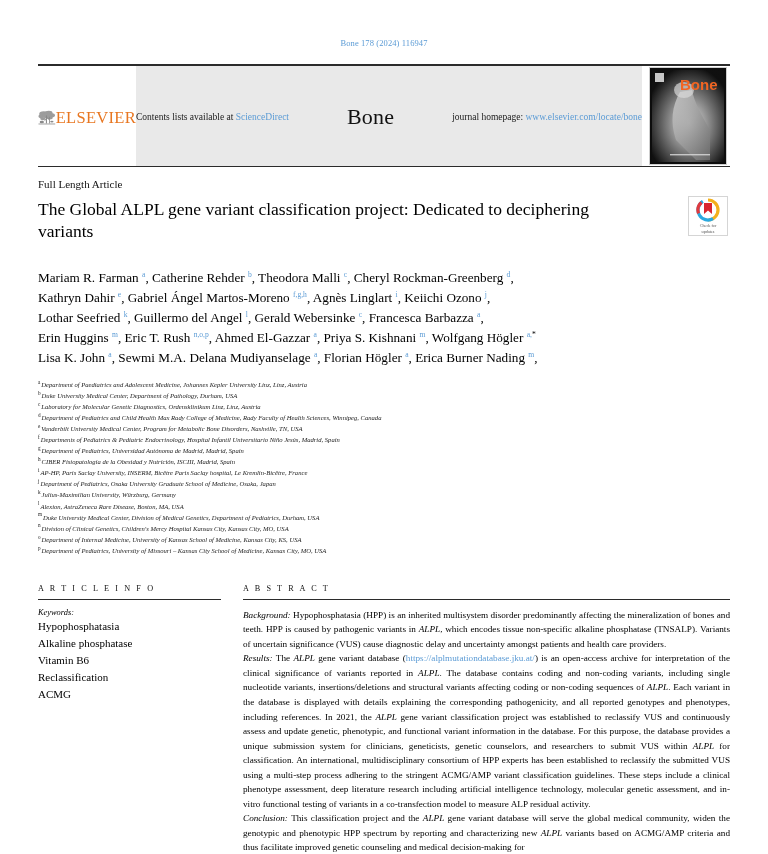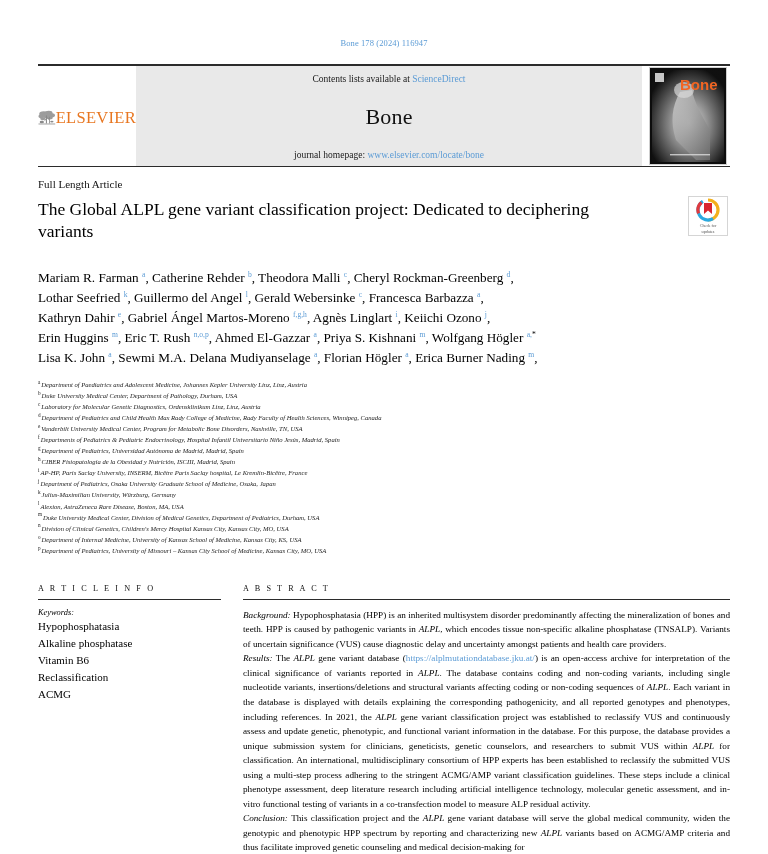--- a/index.html
+++ b/index.html
@@ -61,21 +61,21 @@
     font-size: 16.5px;
     letter-spacing: 0.3px;
     color: #e87722;
     line-height: 1;
     margin-top: 1px;
   }
   .journal-band {
     flex: 1 1 auto;
     background: #e9e9e9;
     display: flex;
-    flex-direction: column;
+    flex-direction: row;
     align-items: center;
     justify-content: space-between;
     padding: 8px 0 6px 0;
     box-sizing: border-box;
   }
   .contents-line {
     font-size: 9.5px;
     color: #1a1a1a;
   }
   .contents-line a, .homepage-line a {
@@ -324,22 +324,22 @@
         <div class="crossmark-caption">
           <span>Check for</span><br>
           <span>updates</span>
         </div>
       </div>
     </div>
   </div>
 
   <div class="authors">
     <div>Mariam R. Farman <sup>a</sup>, Catherine Rehder <sup>b</sup>, Theodora Malli <sup>c</sup>, Cheryl Rockman-Greenberg <sup>d</sup>,</div>
+    <div>Kathryn Dahir <sup>e</sup>, Gabriel Ángel Martos-Moreno <sup>f,g,h</sup>, Agnès Linglart <sup>i</sup>, Keiichi Ozono <sup>j</sup>,</div>
     <div>Lothar Seefried <sup>k</sup>, Guillermo del Angel <sup>l</sup>, Gerald Webersinke <sup>c</sup>, Francesca Barbazza <sup>a</sup>,</div>
-    <div>Kathryn Dahir <sup>e</sup>, Gabriel Ángel Martos-Moreno <sup>f,g,h</sup>, Agnès Linglart <sup>i</sup>, Keiichi Ozono <sup>j</sup>,</div>
     <div>Erin Huggins <sup>m</sup>, Eric T. Rush <sup>n,o,p</sup>, Ahmed El-Gazzar <sup>a</sup>, Priya S. Kishnani <sup>m</sup>, Wolfgang Högler <sup>a,</sup><sup class="star">*</sup></div>
     <div>Lisa K. John <sup>a</sup>, Sewmi M.A. Delana Mudiyanselage <sup>a</sup>, Florian Högler <sup>a</sup>, Erica Burner Nading <sup>m</sup>,</div>
   </div>
 
   <div class="affiliations">
     <div class="aff"><sup>a</sup><span>Department of Paediatrics and Adolescent Medicine, Johannes Kepler University Linz, Linz, Austria</span></div>
     <div class="aff"><sup>b</sup><span>Duke University Medical Center, Department of Pathology, Durham, USA</span></div>
     <div class="aff"><sup>c</sup><span>Laboratory for Molecular Genetic Diagnostics, Ordensklinikum Linz, Linz, Austria</span></div>
     <div class="aff"><sup>d</sup><span>Department of Pediatrics and Child Health Max Rady College of Medicine, Rady Faculty of Health Sciences, Winnipeg, Canada</span></div>
     <div class="aff"><sup>e</sup><span>Vanderbilt University Medical Center, Program for Metabolic Bone Disorders, Nashville, TN, USA</span></div>

